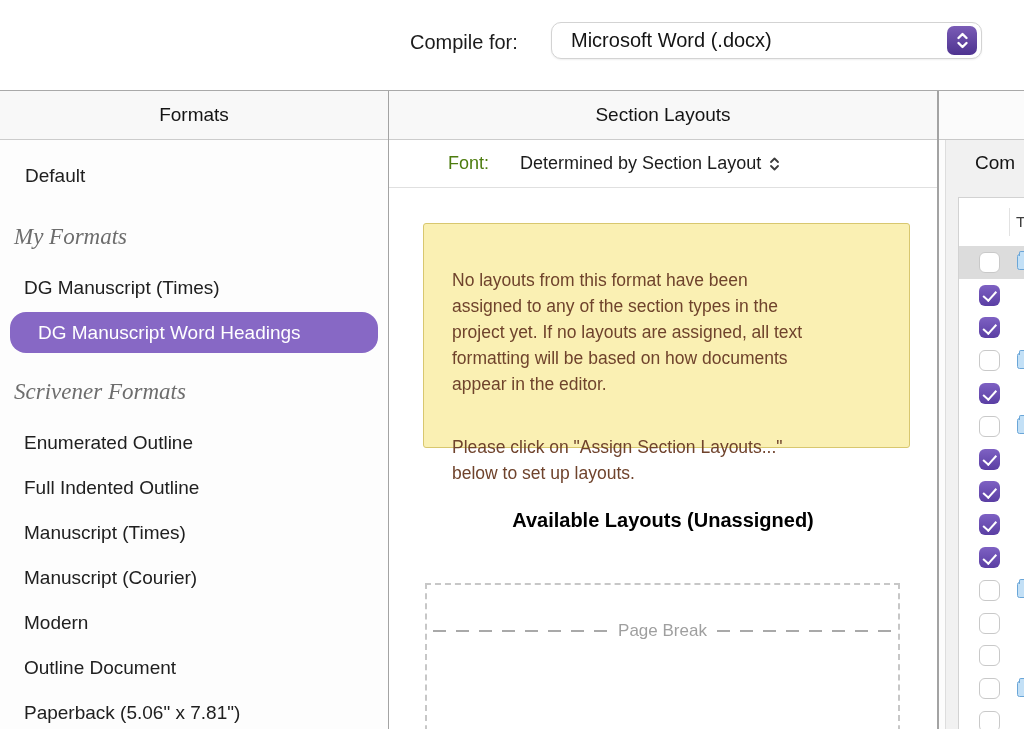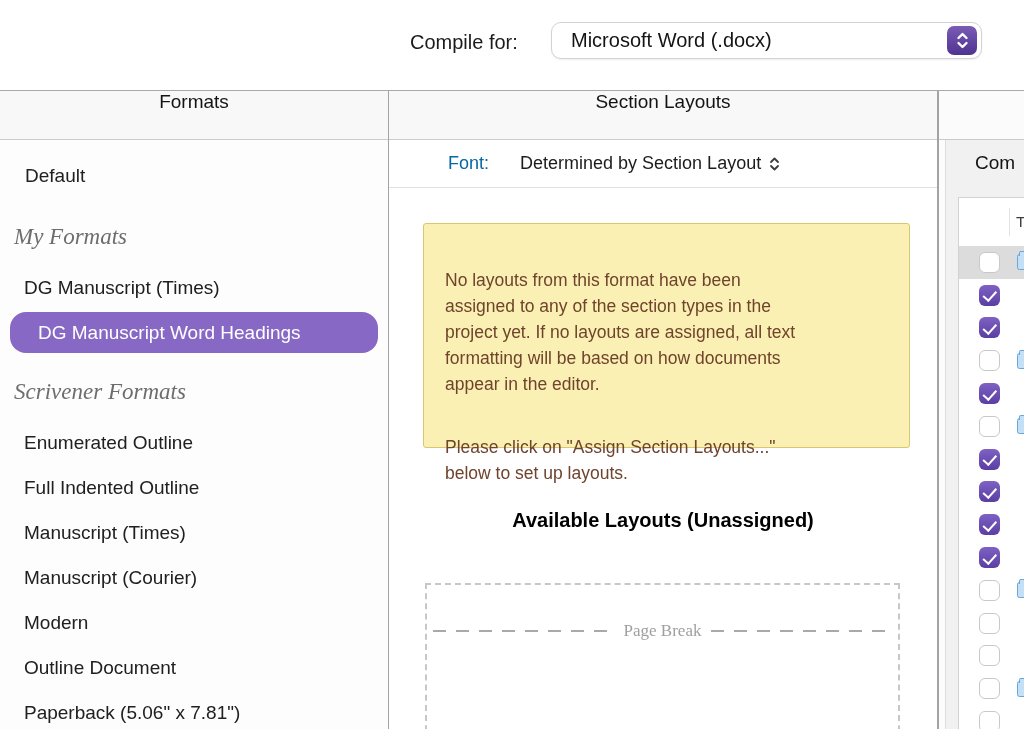--- a/index.html
+++ b/index.html
@@ -9,47 +9,47 @@
   
   .topbar { position:absolute; left:0; top:0; width:1024px; height:91px; background:#fff; border-bottom:1px solid #a9a9a9; }
   .compile-for { position:absolute; left:410px; top:31px; font-size:20px; color:#1b1b1b; }
   .fmt-select { position:absolute; left:551px; top:22px; width:431px; height:37px; background:#fff;
                 border:1px solid #d3d3d3; border-radius:10px; box-shadow:0 1px 2px rgba(0,0,0,.07); cursor:default; }
   .fmt-select .value { position:absolute; left:19px; top:6px; font-size:20px; color:#141414; }
   .stepper { position:absolute; right:4px; top:3px; width:30px; height:29px; border-radius:7px;
              background:linear-gradient(#7a5cb6,#4e3390); display:flex; align-items:center; justify-content:center; }
 
   
-  .panel-header { height:49px; display:flex; justify-content:center;
+  .panel-header { height:49px; display:flex; align-items:center; justify-content:center;
                   background:#f8f8f8; border-bottom:1px solid #cccccc; font-size:19px; color:#141414; }
 
   
   .left-panel { position:absolute; left:0; top:91px; width:389px; height:638px; background:#fdfdfd;
                 border-right:1px solid #a3a3a3; overflow:hidden; }
   .fmt-list { padding-top:13px; }
   .fmt { height:45px; display:flex; align-items:center; padding-left:24px; font-size:19px; color:#202020; cursor:default; }
   .fmt.top { padding-left:25px; }
   .fmt.group { padding-left:14px; margin-top:16px; margin-bottom:6px;
                font-family:"Liberation Serif",serif; font-style:italic; font-size:23px; color:#6d6d6d; }
   .fmt.selected { height:41px; margin:2px 10px; padding-left:28px; background:#8768c5; border-radius:16px; color:#fff; }
 
   
   .mid-panel { position:absolute; left:389px; top:91px; width:549px; height:638px; background:#fff;
                border-right:1px solid #a3a3a3; overflow:hidden; }
   .font-row { height:48px; display:flex; align-items:center; padding-left:59px; background:#fff; border-bottom:1px solid #e0e0e0; }
-  .font-label { font-size:18px; color:#0369a1; }
+  .font-label { font-size:18px; color:#4d7c0f; }
   .font-popup { display:flex; align-items:center; gap:8px; margin-left:31px; font-size:18px; color:#1c1c1c; cursor:default; }
   .notice { position:absolute; left:34px; top:132px; width:487px; height:225px; background:#faf0b3;
-            border:1px solid #d8c76f; border-radius:3px; padding:17px 21px; color:#6f432c;
+            border:1px solid #d8c76f; border-radius:3px; padding:17px 28px; color:#6f432c;
             font-size:17.5px; line-height:26px; white-space:pre-line; }
   .notice p + p { margin-top:11px; }
   .avail-heading { position:absolute; left:0; top:418px; width:100%; text-align:center;
                    font-size:20px; font-weight:bold; color:#000; }
   .layout-card { position:absolute; left:36px; top:492px; width:475px; height:260px; border:2px dashed #c7c7c7; }
-  .pb-row { position:absolute; left:6px; right:6px; top:36px; display:flex; align-items:center; gap:10px;font-family:Liberation Serif, serif; }
+  .pb-row { position:absolute; left:6px; right:6px; top:36px; display:flex; align-items:center; gap:10px; }
   .pb-line { flex:1; height:2px; background:repeating-linear-gradient(90deg,#a9a9a9 0 13px,transparent 13px 23px); }
   .pb-text { font-size:17px; color:#9f9f9f; white-space:nowrap; }
 
   
   .right-panel { position:absolute; left:938px; top:91px; width:86px; height:638px; background:#f1f1f1;
                  border-left:1px solid #a3a3a3; overflow:hidden; }
   .right-header { position:absolute; left:0; top:0; width:100%; height:49px; background:#fbfbfb; border-bottom:1px solid #c9c9c9; }
   .right-strip { position:absolute; left:0; top:49px; bottom:0; width:7px; background:#fcfcfc; border-right:1px solid #dddddd; }
   .right-title { position:absolute; left:36px; top:61px; font-size:19px; color:#141414; white-space:nowrap; }
   .ctable { position:absolute; left:19px; top:106px; width:160px; bottom:0; background:#fff;

